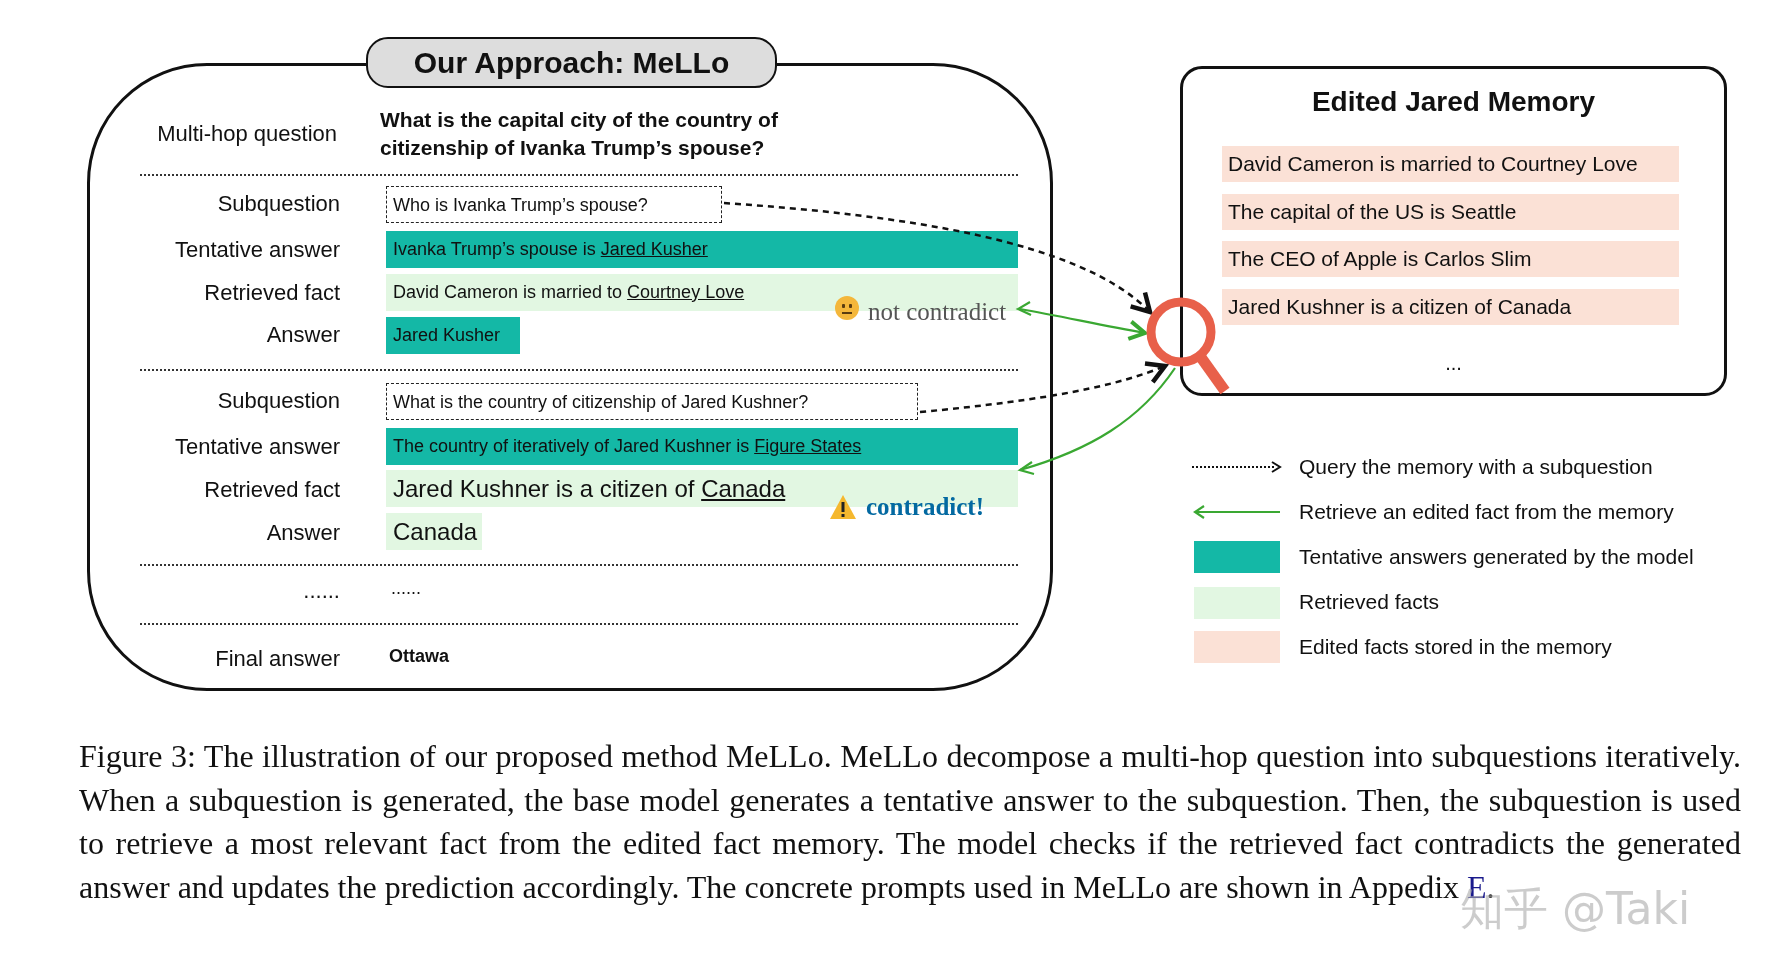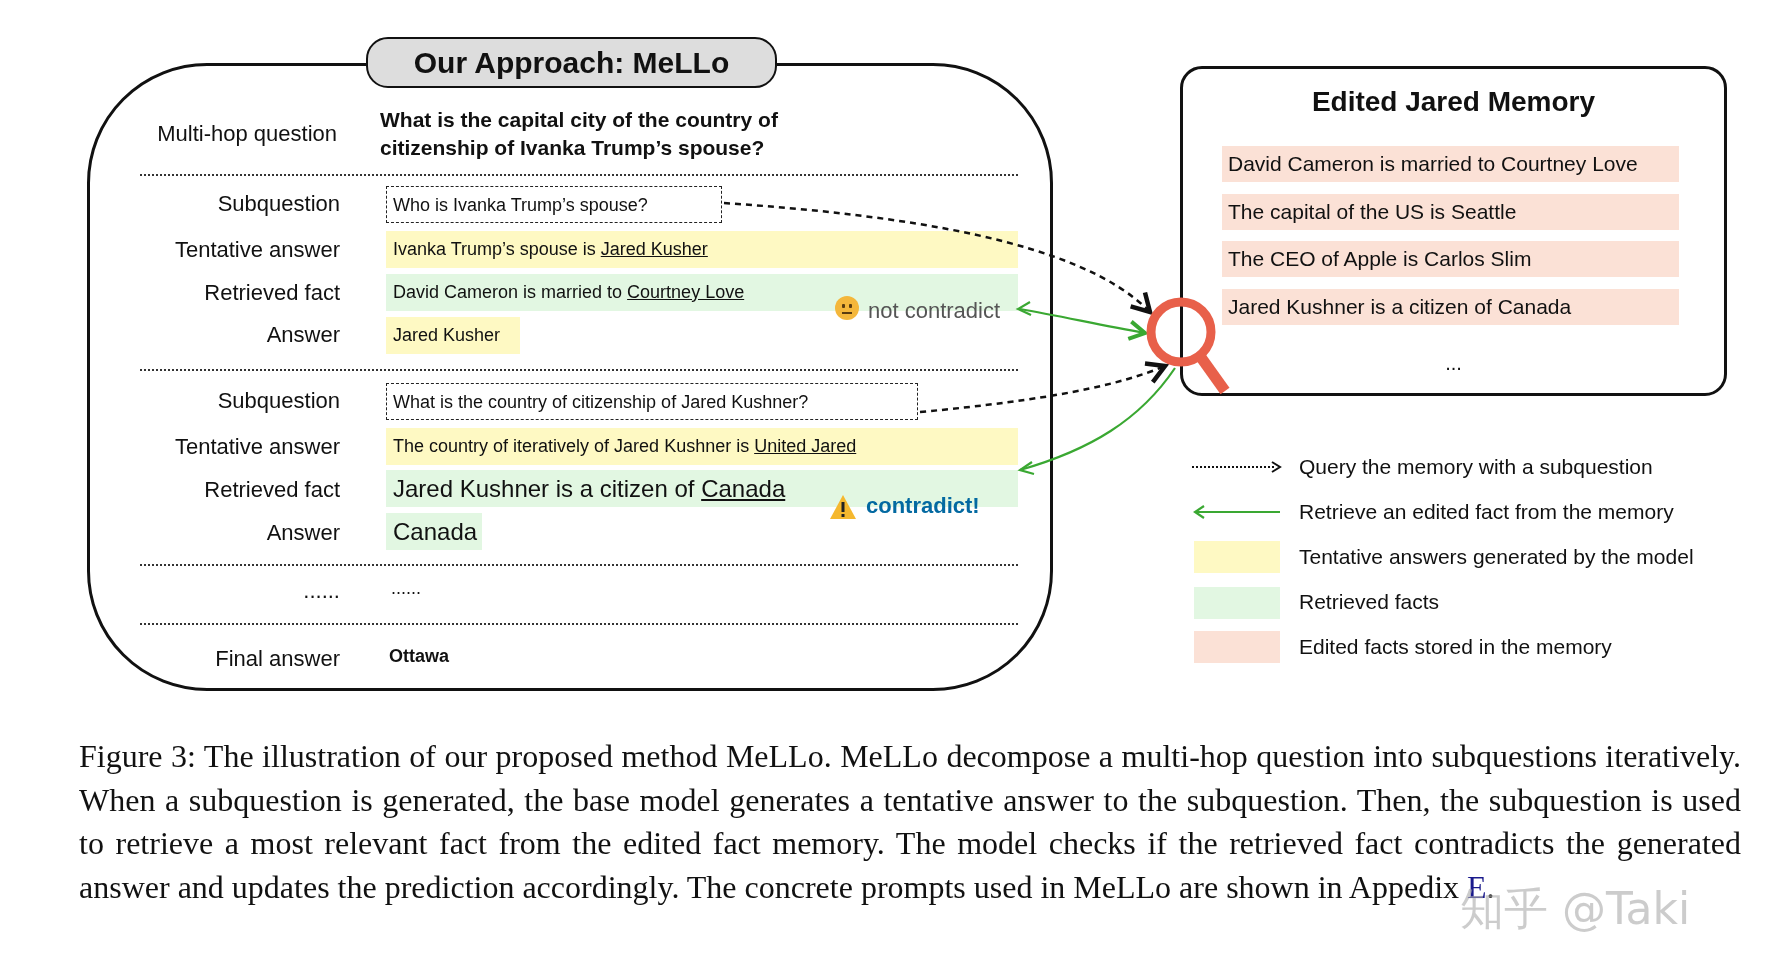--- a/index.html
+++ b/index.html
@@ -5,26 +5,26 @@
   html,body{margin:0;padding:0;background:#fff;}
   body{width:1776px;height:978px;position:relative;overflow:hidden;font-family:"Liberation Sans",sans-serif;color:#111;}
   .abs{position:absolute;}
   #main-box{left:87px;top:63px;width:966px;height:628px;border:3px solid #111;border-radius:120px;box-sizing:border-box;}
   #title-pill{left:366px;top:37px;width:411px;height:51px;background:#ddd;border:2.5px solid #111;border-radius:22px;box-sizing:border-box;display:flex;align-items:center;justify-content:center;font-weight:bold;font-size:30px;}
   .label{width:220px;text-align:right;font-size:22px;color:#111;}
   .content{font-size:18px;white-space:nowrap;}
   .q-bold{font-weight:bold;font-size:21px;line-height:28px;}
   .hline{border-top:2px dotted #333;height:0;}
   .subq{border:1.5px dashed #222;padding:2px 6px;box-sizing:border-box;height:37px;line-height:32px;}
-  .blue{background:#fef9c3;}
+  .blue{background:#14b8a6;}
   .green{background:#e2f7e2;}
   .peach{background:#fbe1d6;}
   .bar{height:37px;line-height:37px;padding-left:7px;box-sizing:border-box;}
   u{text-decoration:underline;}
-  .note{font-family:Liberation Sans, sans-serif;font-size:22px;}
+  .note{font-family:Liberation Serif, serif;font-size:25px;}
   #memory-box{left:1180px;top:66px;width:547px;height:330px;border:3px solid #111;border-radius:22px;box-sizing:border-box;}
   .mem-item{left:1222px;width:457px;height:36px;line-height:36px;padding-left:6px;box-sizing:border-box;font-size:21px;}
   .legend-text{left:1299px;font-size:21px;}
   .legend-swatch{left:1194px;width:86px;height:32px;}
   #caption{left:79px;top:735px;width:1662px;font-family:"Liberation Serif",serif;font-size:32px;line-height:43.5px;text-align:justify;color:#111;}
   #caption a{color:#1a1a8c;text-decoration:none;}
   #watermark{left:1460px;top:880px;font-size:44px;color:rgba(170,170,170,0.6);font-family:"DejaVu Sans",sans-serif;}
   svg{position:absolute;left:0;top:0;}
 </style>
 </head>
@@ -54,21 +54,21 @@
 <div class="abs note" style="left:868px;top:298px;color:#555;">not contradict</div>
 
 <div class="abs label" style="left:120px;top:322px;">Answer</div>
 <div class="abs content bar blue" style="left:386px;top:317px;width:134px;">Jared Kusher</div>
 <div class="abs hline" style="left:140px;top:369px;width:878px;"></div>
 
 <div class="abs label" style="left:120px;top:388px;">Subquestion</div>
 <div class="abs content subq" style="left:386px;top:383px;width:532px;">What is the country of citizenship of Jared Kushner?</div>
 
 <div class="abs label" style="left:120px;top:434px;">Tentative answer</div>
-<div class="abs content bar blue" style="left:386px;top:428px;width:632px;"><span>The country of iteratively of Jared Kushner is </span><u>United Jared</u></div>
+<div class="abs content bar blue" style="left:386px;top:428px;width:632px;"><span>The country of iteratively of Jared Kushner is </span><u>Figure States</u></div>
 
 <div class="abs label" style="left:120px;top:477px;">Retrieved fact</div>
 <div class="abs content bar green" style="left:386px;top:470px;width:632px;font-size:24px;"><span>Jared Kushner is a citizen of </span><u>Canada</u></div>
 <svg class="abs" style="left:829px;top:494px;" width="28" height="26">
     <polygon points="14,1 27,25 1,25" fill="#f5b82e"></polygon>
     <rect x="12.5" y="8" width="3" height="10" fill="#222"></rect>
     <rect x="12.5" y="20" width="3" height="3" fill="#222"></rect>
   </svg>
 <div class="abs note" style="left:866px;top:493px;color:#0369a1;font-weight:bold;">contradict!</div>
 

